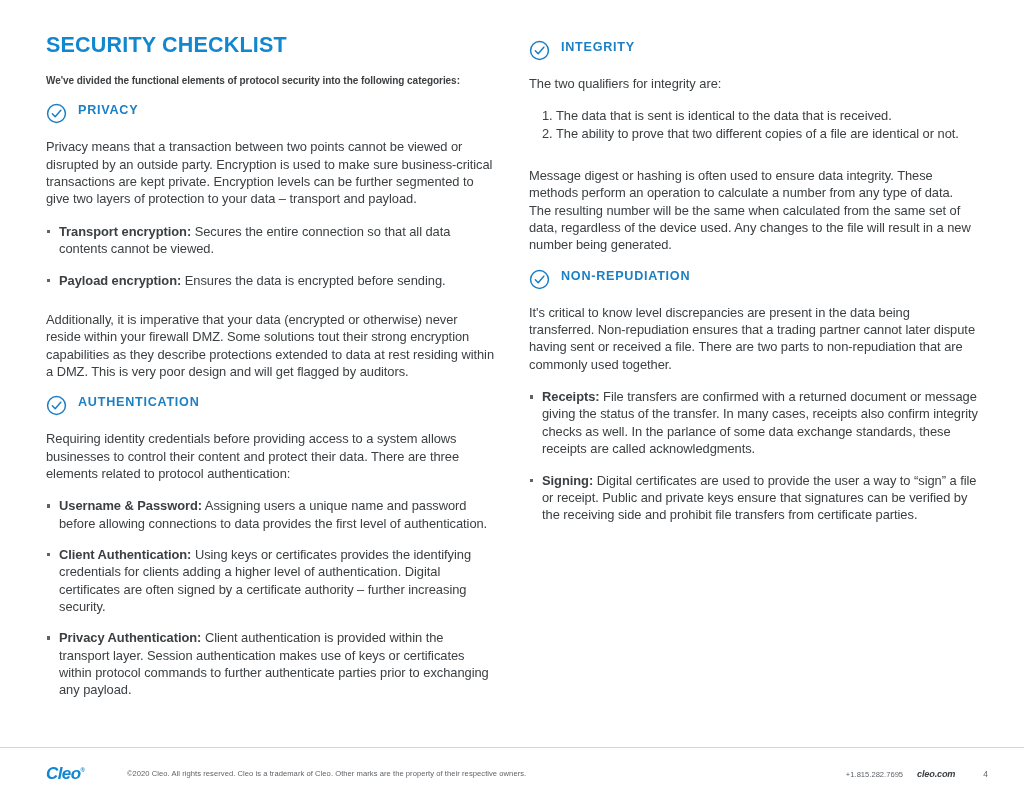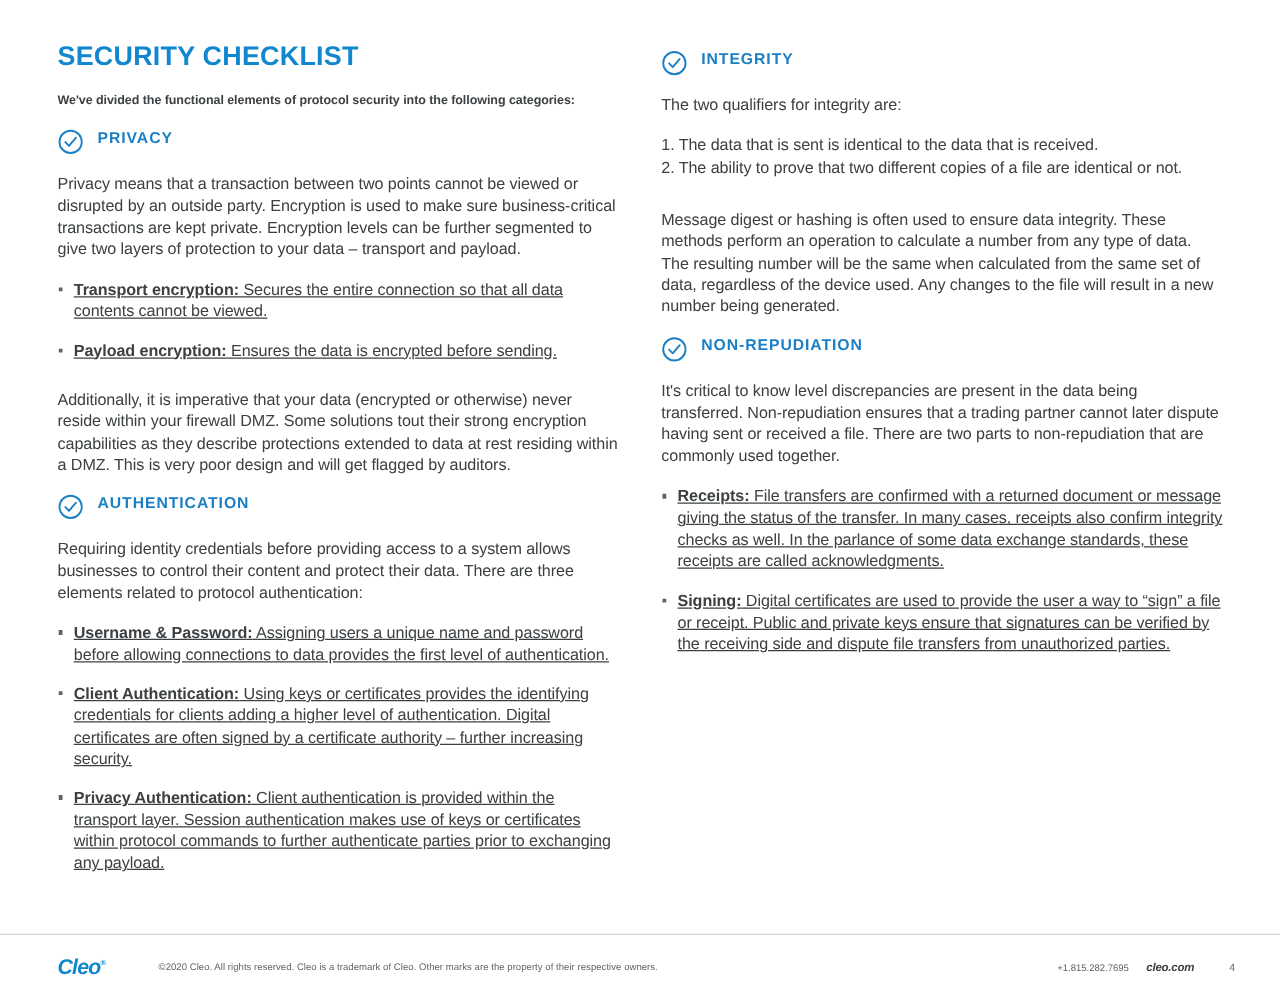--- a/index.html
+++ b/index.html
@@ -76,39 +76,38 @@
     font-size: 12.9px;
     line-height: 1.345;
     margin: 0 0 15px 0;
     color: #3c4043;
     letter-spacing: -0.05px;
   }
 
   .numlist {
     font-size: 12.9px;
     line-height: 1.345;
-    margin: 0 0 15px 0;
+    margin: 0 0 15px 13px;
     color: #3c4043;
     letter-spacing: -0.05px;
   }
 
   ul.bullets {
     list-style: none;
     margin: 0 0 6px 0;
     padding: 0;
   }
   ul.bullets li {
     position: relative;
     padding-left: 13px;
     font-size: 12.9px;
     line-height: 1.345;
     margin-bottom: 14px;
     color: #3c4043;
     letter-spacing: -0.05px;
-    text-decoration: underline;
   }
   ul.bullets li:last-child { margin-bottom: 0; }
   ul.bullets li::before {
     content: "";
     position: absolute;
     left: 1px;
     top: 7px;
     width: 3.4px;
     height: 3.4px;
     background: #5f6368;
@@ -278,21 +277,21 @@
         <span class="section-title">NON-REPUDIATION</span>
       </div>
 
       <p class="body">It's critical to know level discrepancies are present in the data being transferred. Non-repudiation ensures that a trading partner cannot later dispute having sent or received a file. There are two parts to non-repudiation that are commonly used together.</p>
 
       <ul class="bullets">
         <li>
           <b>Receipts:</b><span> File transfers are confirmed with a returned document or message giving the status of the transfer. In many cases, receipts also confirm integrity checks as well. In the parlance of some data exchange standards, these receipts are called acknowledgments.</span>
         </li>
         <li>
-          <b>Signing:</b><span> Digital certificates are used to provide the user a way to “sign” a file or receipt. Public and private keys ensure that signatures can be verified by the receiving side and dispute file transfers from unauthorized parties.</span>
+          <b>Signing:</b><span> Digital certificates are used to provide the user a way to “sign” a file or receipt. Public and private keys ensure that signatures can be verified by the receiving side and prohibit file transfers from certificate parties.</span>
         </li>
       </ul>
 
     </div>
 
   </div>
 
   <div class="footer-rule"></div>
 
   <div class="footer">

